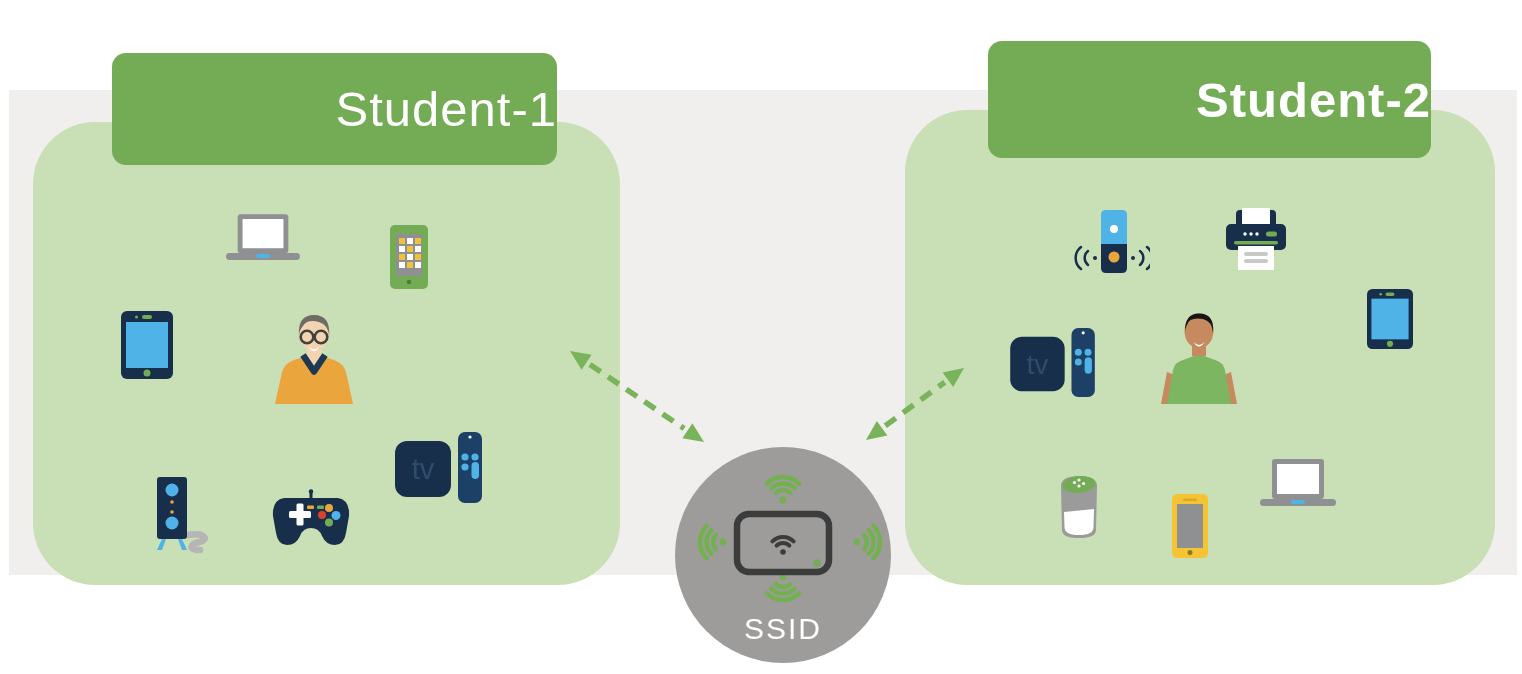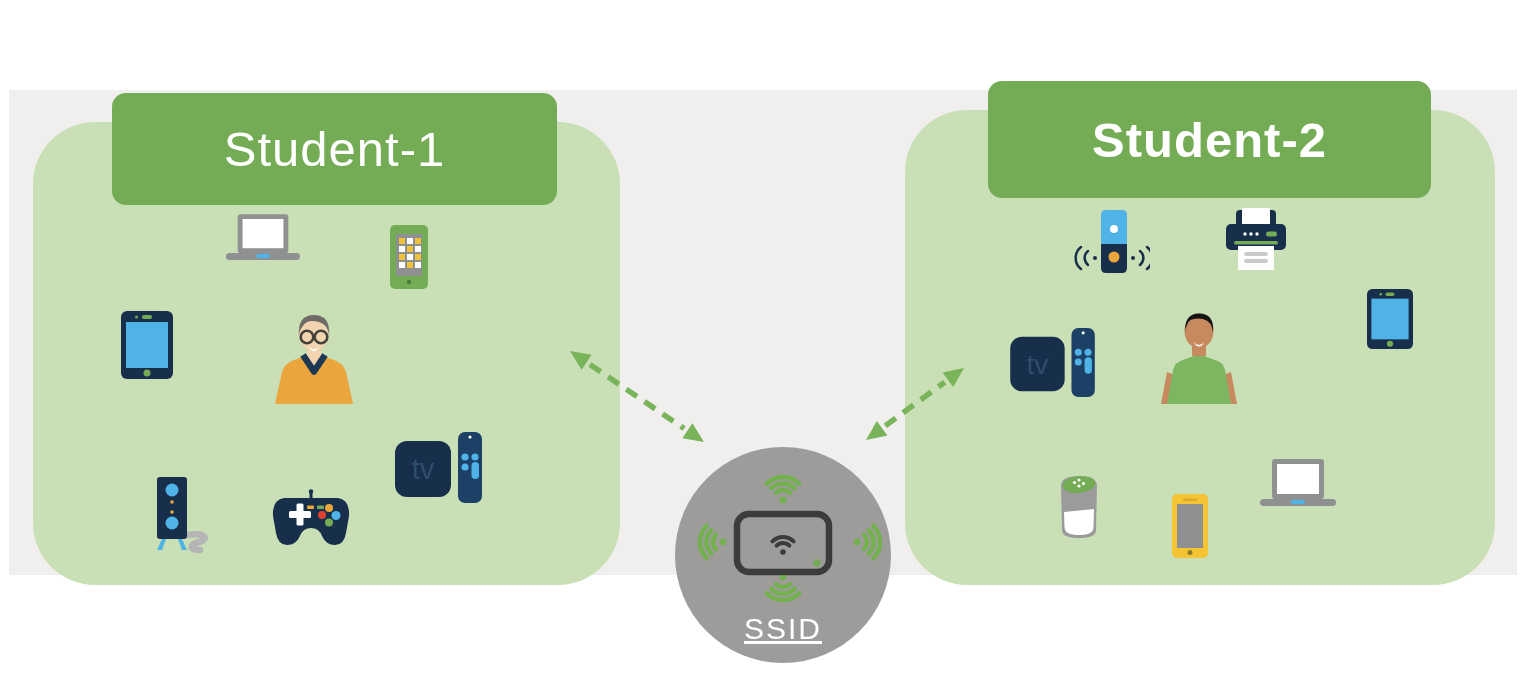--- a/index.html
+++ b/index.html
@@ -6,30 +6,30 @@
   .stage{
     position:relative;width:1522px;height:674px;background:#ffffff;
     font-family:"Liberation Sans",sans-serif;overflow:hidden;
   }
   .band{position:absolute;left:9px;top:90px;width:1508px;height:485px;background:#f0efee;}
   .panel{position:absolute;background:#c9dfb5;border-radius:62px;}
   .panel-1{left:33px;top:122px;width:587px;height:463px;}
   .panel-2{left:905px;top:110px;width:590px;height:475px;}
   .badge{
     position:absolute;background:#74ac55;border-radius:14px;
-    display:flex;align-items:center;justify-content:center;
-    color:#ffffff;font-size:49px;letter-spacing:1px;font-weight:400;margin-top:40px;
+    display:flex;align-items:center;justify-content:flex-end;
+    color:#ffffff;font-size:49px;letter-spacing:1px;font-weight:400;
   }
   .badge-1{left:112px;top:53px;width:445px;height:112px;}
   .badge-2{left:988px;top:41px;width:443px;height:117px;font-weight:bold;}
   .dev{position:absolute;}
   .ssid-circle{position:absolute;left:675px;top:447px;width:216px;height:216px;border-radius:50%;background:#9d9c9b;}
   .ssid-label{
     position:absolute;left:0;top:165px;width:216px;text-align:center;
-    color:#ffffff;font-size:30px;letter-spacing:2px;text-decoration:underline;
+    color:#ffffff;font-size:30px;letter-spacing:2px;
   }
   .in-circle{position:absolute;}
   .router{left:58px;top:63px;}
   .wifi-top{left:84px;top:16px;}
   .wifi-bottom{left:84px;top:125px;transform:rotate(180deg);}
   .wifi-left{left:8px;top:74px;transform:rotate(-90deg);}
   .wifi-right{left:174px;top:74px;transform:rotate(90deg);}
   .arrow{position:absolute;}
   .arrow-1{left:562px;top:346px;}
   .arrow-2{left:856px;top:352px;}

